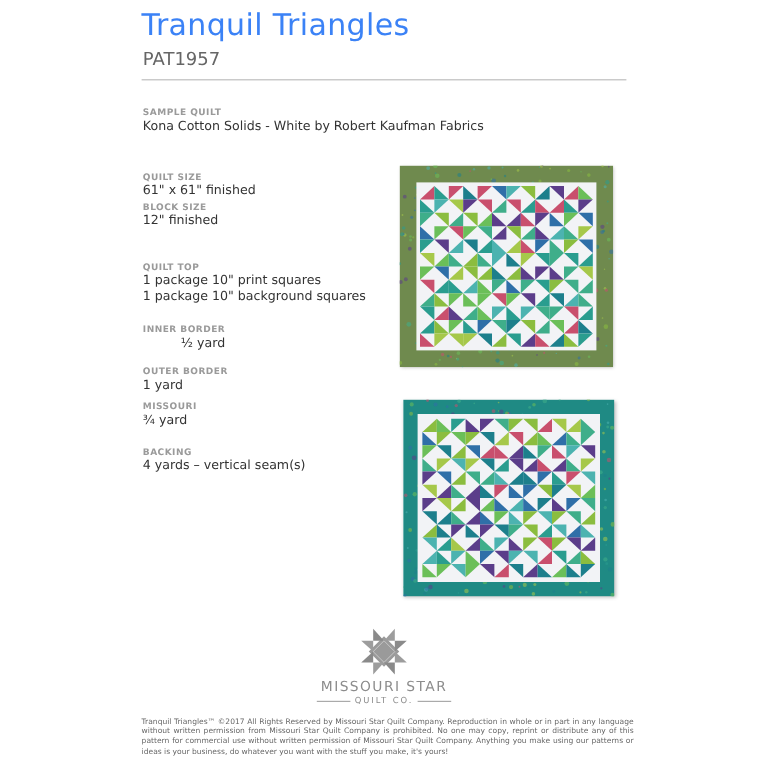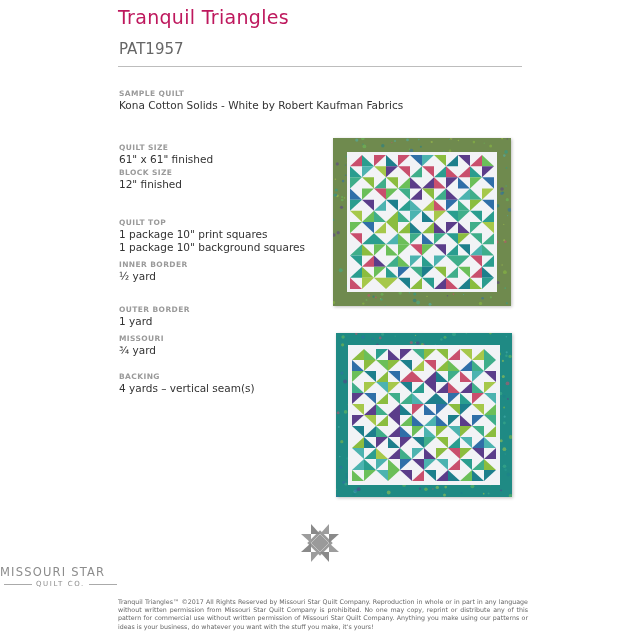--- a/index.html
+++ b/index.html
@@ -1,25 +1,25 @@
 <!DOCTYPE html>
 <html><head>
 <meta charset="utf-8">
 <style>
   html, body { margin:0; padding:0; background:#ffffff; }
   body { width:640px; height:640px; position:relative; overflow:hidden; font-family:"Liberation Sans", sans-serif; color:#333; }
-  .title { position:absolute; left:118px; top:6px; font-size:19px; color:#be185d; letter-spacing:0.3px; font-family:"DejaVu Sans", sans-serif; font-weight:normal; }
+  .title { position:absolute; left:118px; top:6px; font-size:25px; color:#3b82f6; letter-spacing:0.3px; font-family:"DejaVu Sans", sans-serif; font-weight:normal; }
   .code { position:absolute; left:119px; top:40px; font-size:15px; color:#666; font-family:"DejaVu Sans", sans-serif; }
   .rule { position:absolute; left:118px; top:66px; width:404px; height:1px; background:#bdbdbd; }
   .section { position:absolute; left:119px; }
   .label { font-size:7.5px; font-weight:bold; color:#9a9a9a; letter-spacing:0.4px; font-family:"DejaVu Sans", sans-serif; line-height:10px; }
   .val { font-size:10.5px; color:#333; font-family:"DejaVu Sans", sans-serif; line-height:13px; }
   .quilt { position:absolute; box-shadow:1px 1px 3px rgba(0,0,0,0.25); }
   .logo { position:absolute; left:290px; top:522px; width:60px; height:42px; }
-  .brand { position:absolute; left:0; width:640px; text-align:left; font-family:"DejaVu Sans", sans-serif; color:#8c8c8c; }
+  .brand { position:absolute; left:0; width:640px; text-align:center; font-family:"DejaVu Sans", sans-serif; color:#8c8c8c; }
   .brand1 { top:565px; font-size:11.5px; letter-spacing:1.2px; }
   .brand2 { top:580px; font-size:7px; letter-spacing:1.6px; }
   .brand2 .line { display:inline-block; width:28px; height:1px; background:#aaa; vertical-align:middle; margin:0 4px; }
   .legal { position:absolute; left:118px; top:598px; width:410px; font-size:6.3px; line-height:8.2px; color:#666; font-family:"DejaVu Sans", sans-serif; text-align:justify; }
 </style>
 </head>
 <body>
 
 <div class="title">Tranquil Triangles</div>
 <div class="code">PAT1957</div>
@@ -36,21 +36,21 @@
 </div>
 <div class="section" style="top:168px;">
   <div class="label">BLOCK SIZE</div>
   <div class="val">12" finished</div>
 </div>
 <div class="section" style="top:218px;">
   <div class="label">QUILT TOP</div>
   <div class="val">1 package 10" print squares</div>
   <div class="val">1 package 10" background squares</div>
 </div>
-<div class="section" style="top:260px;">
+<div class="section" style="top:270px;text-align:right;">
   <div class="label">INNER BORDER</div>
   <div class="val">½ yard</div>
 </div>
 <div class="section" style="top:305px;">
   <div class="label">OUTER BORDER</div>
   <div class="val">1 yard</div>
 </div>
 <div class="section" style="top:334px;">
   <div class="label">MISSOURI</div>
   <div class="val">¾ yard</div>

